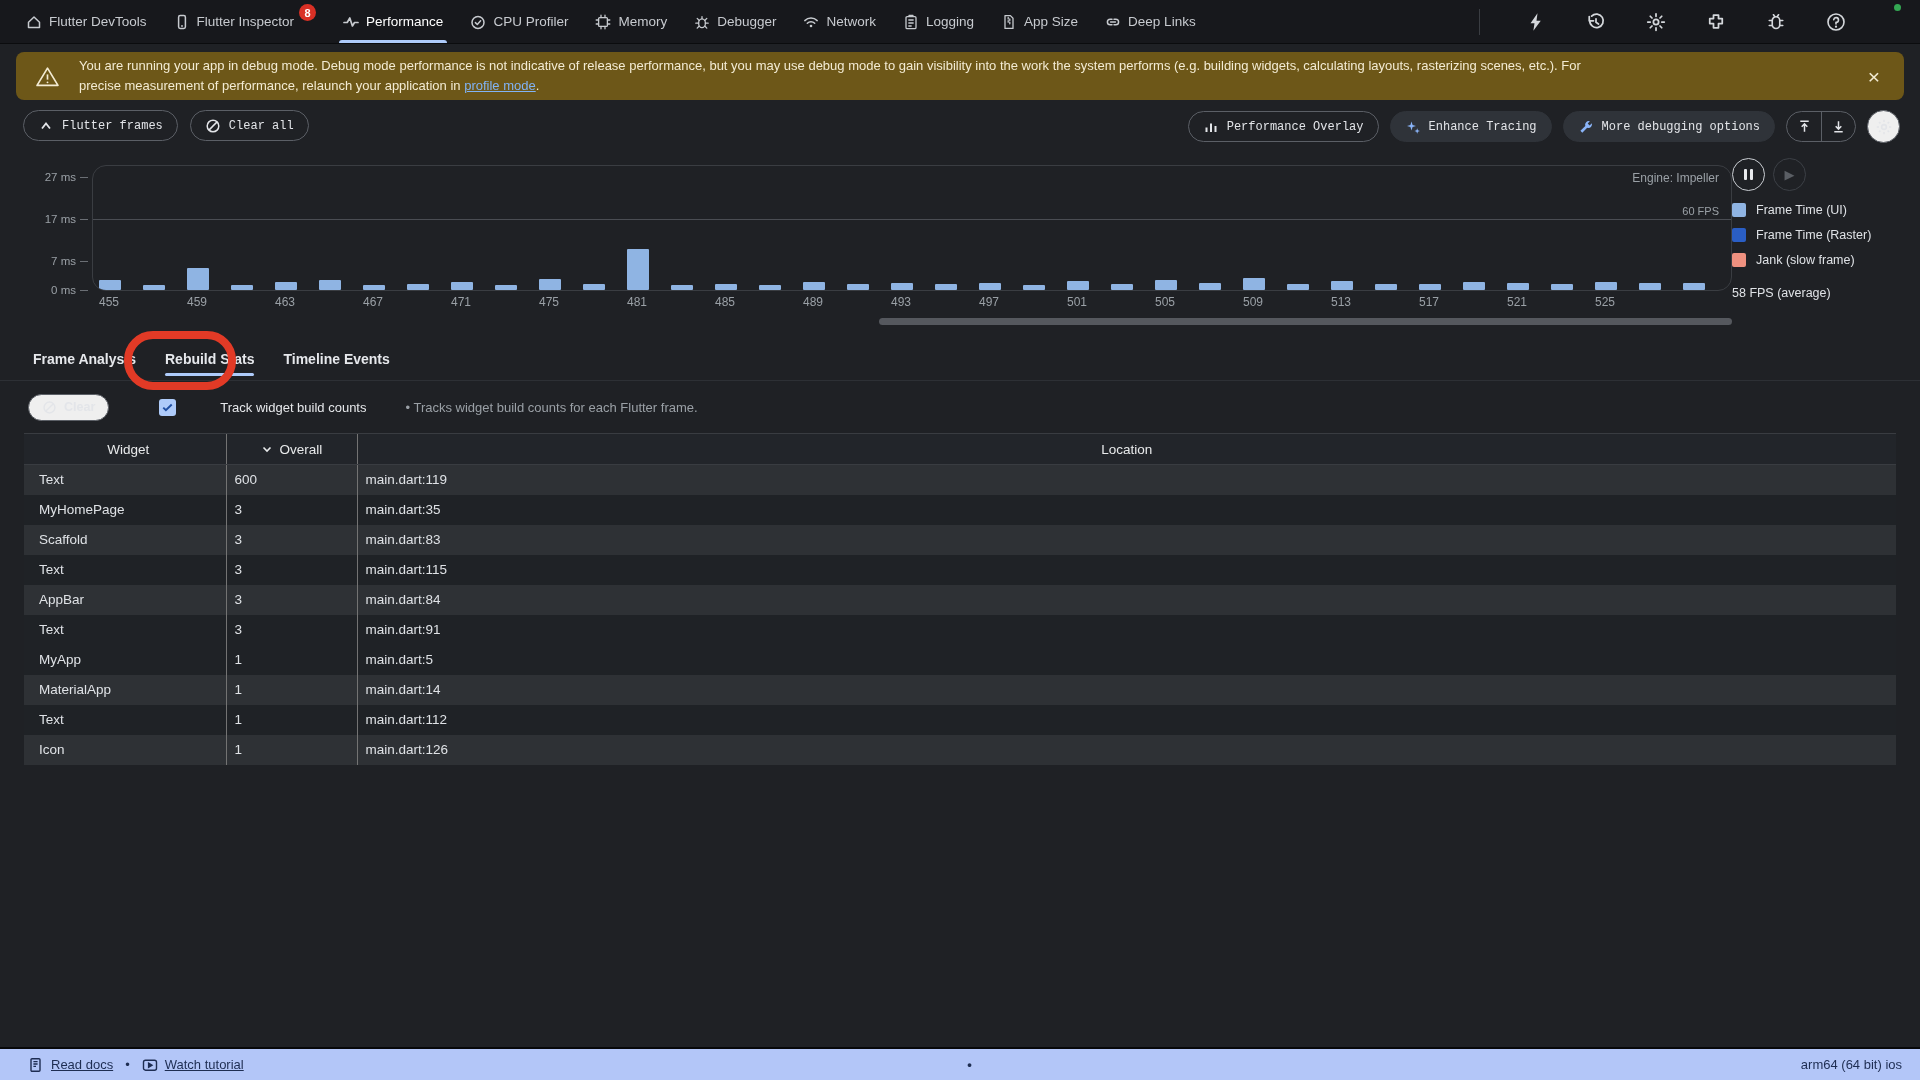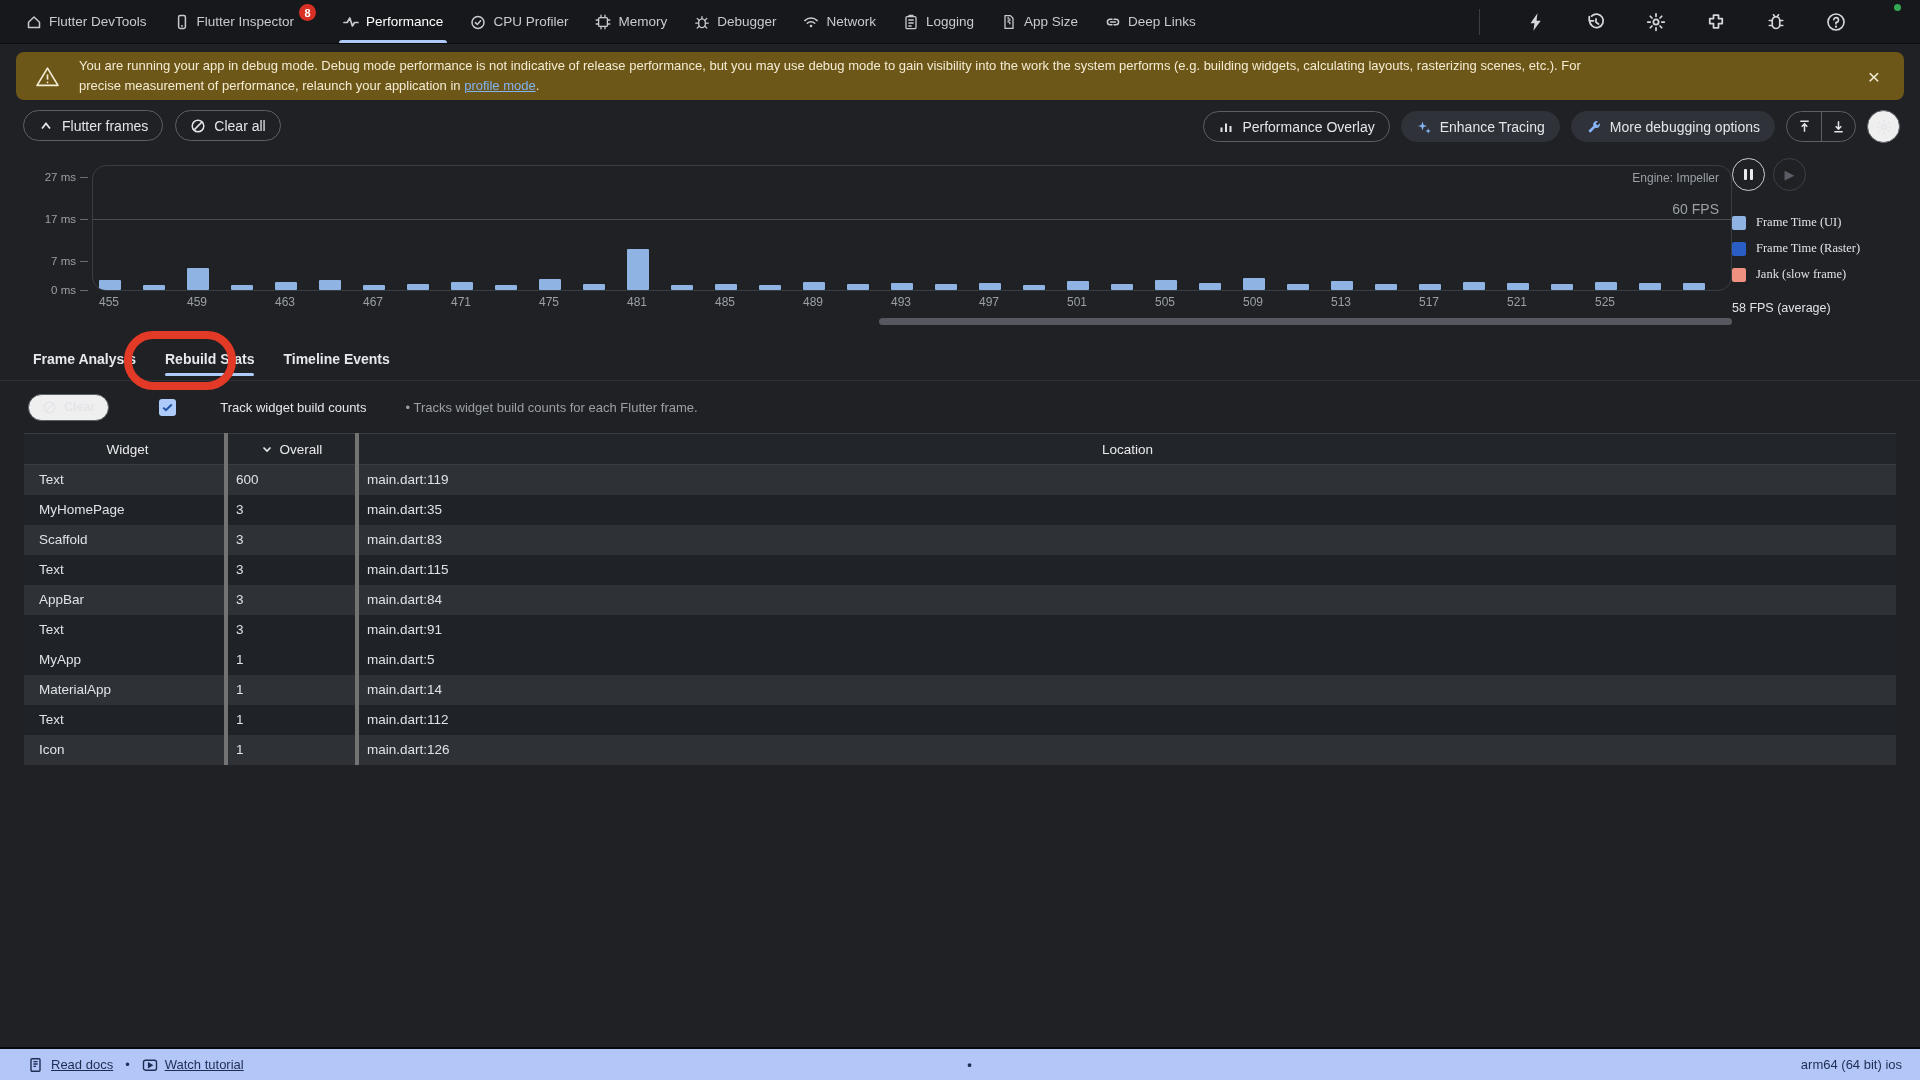--- a/index.html
+++ b/index.html
@@ -33,57 +33,57 @@
   .banner .txt { color:#f3ebd3; font-size:13px; line-height:1.55; }
   .banner a { color:#81b3f5; text-decoration:underline; cursor:pointer; }
   .banner .close { margin-left:auto; color:#f3ebd3; font-size:21px; line-height:1; cursor:pointer;
                    padding:0 4px; }
 
   
   .toolbar { position:absolute; left:0; top:108px; width:1920px; height:40px; }
   .tb-left { position:absolute; left:23px; top:2px; display:flex; gap:12px; }
   .tb-right { position:absolute; right:20px; top:2px; display:flex; gap:11px; align-items:center; }
   .pill { height:31px; border-radius:16px; display:inline-flex; align-items:center; gap:8px;
-          padding:0 14px; font-size:14px; font-weight:500; color:#e3e5e9;
-          border:1px solid #5b5f66; background:transparent; cursor:pointer; white-space:nowrap; }
+          padding:0 14px; font-size:12px; font-weight:500; color:#e3e5e9;
+          border:1px solid #5b5f66; background:transparent; cursor:pointer; white-space:nowrap;font-family:Liberation Mono, monospace; }
   .pill.filled { background:#2f3339; border-color:#2f3339; }
   .pill .ic { width:16px; height:16px; display:flex; }
   .blue { color:#8ab4f8; }
   .updown { display:flex; height:31px; border:1px solid #5b5f66; border-radius:16px; overflow:hidden; }
   .updown .seg { width:34px; display:flex; align-items:center; justify-content:center;
                  color:#e3e5e9; cursor:pointer; }
   .updown .seg + .seg { border-left:1px solid #5b5f66; }
   .roundbtn { width:33px; height:33px; border-radius:50%; border:1px solid #5b5f66; color:#e3e5e9;
               display:flex; align-items:center; justify-content:center; cursor:pointer; }
 
   
   .chart-sec { position:absolute; left:0; top:155px; width:1920px; height:183px; }
   .gutter { position:absolute; left:0; top:10px; width:90px; height:126px; }
   .ytick { position:absolute; right:14px; color:#9aa0a6; font-size:11.5px; white-space:nowrap; }
   .ytick .dash { position:absolute; right:-12px; top:50%; width:8px; height:1px; background:#6a6e74; }
   .plot { position:absolute; left:92px; top:10px; width:1640px; height:126px;
           border:1px solid #3a3d42; border-radius:14px; overflow:hidden; }
   .fps-line { position:absolute; left:0; right:0; bottom:70px; height:1px; background:#4a4d53; }
   .bar { position:absolute; bottom:0; width:22px; background:#8fb4e3; border-radius:1px; cursor:pointer; }
   .engine { position:absolute; top:5px; right:12px; color:#9aa0a6; font-size:12px; }
-  .fps-label { position:absolute; right:12px; bottom:73px; color:#9aa0a6; font-size:14px; }
+  .fps-label { position:absolute; right:12px; bottom:73px; color:#9aa0a6; font-size:11px; }
   .xlabels { position:absolute; left:92px; top:140px; width:1640px; height:16px; }
   .xlabel { position:absolute; top:0; transform:translateX(-50%); color:#9aa0a6; font-size:12px; }
   .hscroll { position:absolute; left:92px; top:163px; width:1640px; height:8px; }
   .hscroll .thumb { position:absolute; left:48%; right:0; top:0; height:7px; background:#55585e;
                     border-radius:4px; cursor:pointer; }
   .side { position:absolute; right:16px; top:0; width:172px; }
   .side .btns { display:flex; gap:8px; margin-top:3px; }
   .cbtn { width:33px; height:33px; border-radius:50%; display:flex; align-items:center;
           justify-content:center; cursor:pointer; }
   .cbtn.pause { border:1.5px solid #caced3; color:#e8eaed; }
   .cbtn.pause .pb { display:flex; gap:3px; }
   .cbtn.pause .pb i { width:3px; height:11px; background:#e8eaed; border-radius:1px; }
   .cbtn.play { border:1.5px solid #3c4046; color:#5a5e64; font-size:13px; }
-  .legend { margin-top:24px; display:flex; flex-direction:column; gap:11px;font-family:Liberation Serif, serif; }
+  .legend { margin-top:12px; display:flex; flex-direction:column; gap:11px; }
   .leg-row { display:flex; align-items:center; gap:10px; color:#dfe2e6; font-size:12.5px; }
   .leg-sq { width:14px; height:14px; border-radius:2px; flex:0 0 auto; }
   .avg-fps { margin-top:19px; color:#dfe2e6; font-size:12.5px; }
 
   
   .tabs { position:absolute; left:0; top:338px; width:1920px; height:43px;
           border-bottom:1px solid #2d3035; display:flex; align-items:center; gap:29px;
           padding-left:33px; }
   .tab { position:relative; height:100%; display:flex; align-items:center; color:#e6e8ec;
          font-size:14px; font-weight:700; cursor:pointer; }
@@ -103,21 +103,21 @@
   .cb-label { margin-left:11px; color:#e6e8eb; font-size:13px; font-weight:500; }
   .cb-desc { margin-left:6px; color:#9aa0a6; font-size:13px; }
 
   
   .tbl { position:absolute; left:24px; top:433px; width:1872px; border-collapse:collapse;
          table-layout:fixed; font-size:13.5px; }
   .tbl col.c1 { width:202px; } .tbl col.c2 { width:131px; }
   .tbl th { height:31px; background:#22252a; color:#e8eaeb; font-weight:400; text-align:center;
             padding:0 8px 0 15px; border-top:1px solid #393c41; border-bottom:1px solid #393c41;
             cursor:pointer; }
-  .tbl th + th, .tbl td + td { border-left:4px solid #737373; padding-left:8px; }
+  .tbl th + th, .tbl td + td { border-left:1px solid #737373; padding-left:8px; }
   .tbl td { height:30px; color:#dfe2e6; padding:0 8px 0 15px; cursor:default; }
   .tbl tr.odd td { background:#2e3135; }
   .tbl tr.even td { background:#1f2226; }
   .sort-ic { display:inline-flex; width:12px; height:12px; margin-right:7px; vertical-align:-1px;
              color:#e8eaeb; }
 
   
   .footer { position:absolute; left:0; bottom:0; width:1920px; height:33px; background:#b3c6f8;
             border-top:2px solid #07080a; display:flex; align-items:center; color:#1e2d52;
             font-size:13px; font-weight:500; }

